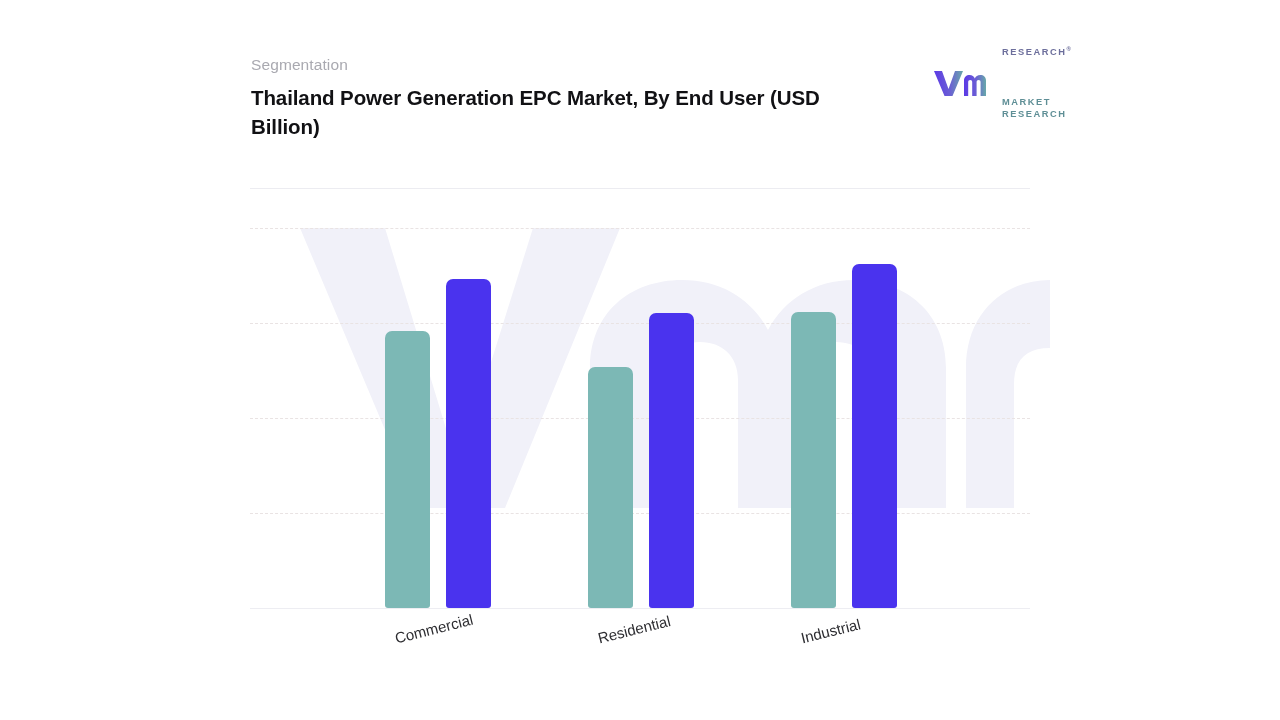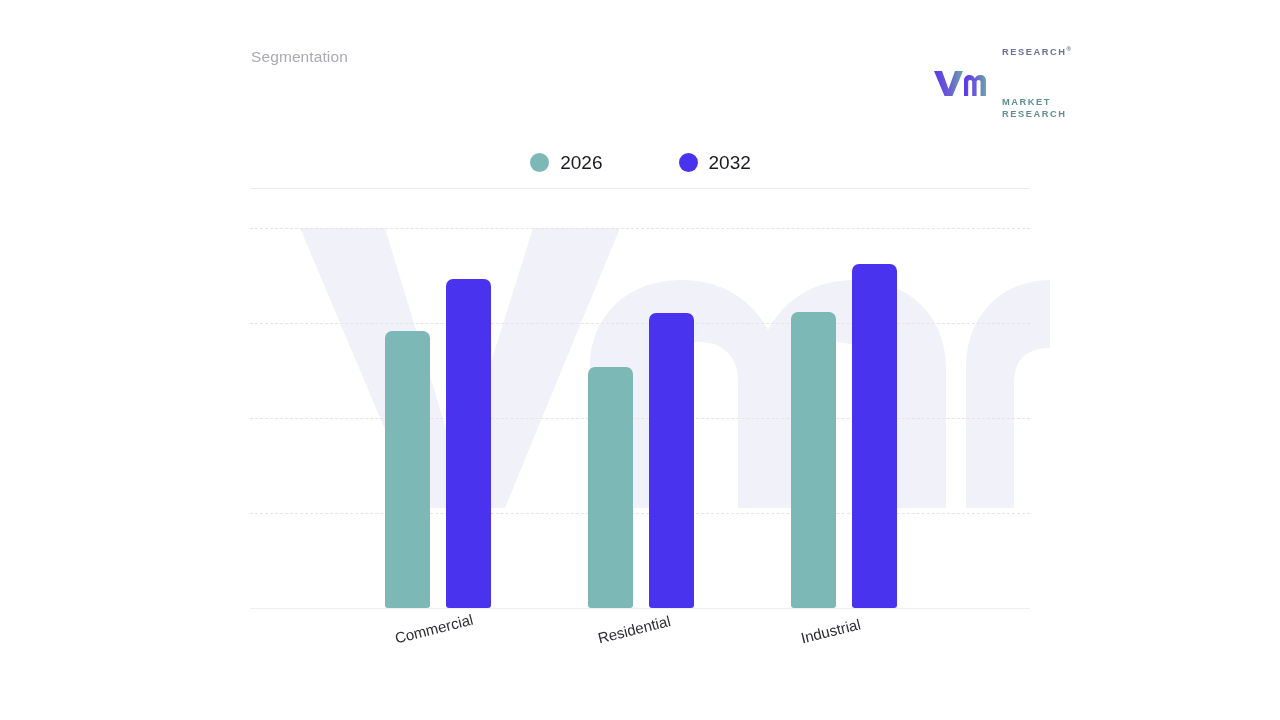--- a/index.html
+++ b/index.html
@@ -17,21 +17,21 @@
     position: relative;
     width: 1280px;
     height: 720px;
     background: #ffffff;
   }
 
   
   .eyebrow {
     position: absolute;
     left: 251px;
-    top: 48px;
+    top: 56px;
     font-size: 15.5px;
     color: #a9a9b0;
     letter-spacing: 0.1px;
     white-space: nowrap;
   }
 
   .chart-title {
     position: absolute;
     left: 251px;
     top: 83px;
@@ -153,20 +153,21 @@
     transform-origin: left top;
   }
 </style>
 </head>
 <body>
 
 <div id="root">
 
   <div class="eyebrow">Segmentation</div>
 
+  <div class="chart-title">Thailand Power Generation EPC Market, By End User (USD Billion)</div>
 
   <div class="logo">
     <span>
       <svg class="logo-mark" viewBox="0 0 60 30" xmlns="http://www.w3.org/2000/svg">
         <defs>
           <linearGradient id="vmrg" x1="0" y1="0" x2="1" y2="0">
             <stop offset="0%" stop-color="#5c3ae6"></stop>
             <stop offset="55%" stop-color="#6b5fd4"></stop>
             <stop offset="100%" stop-color="#67a9a9"></stop>
           </linearGradient>
@@ -175,30 +176,20 @@
         <path d="M31 29 L31 13.5 C31 10 33.4 8 36.6 8 C39.2 8 41 9.4 41.8 11.4 C42.7 9.4 44.6 8 47.3 8 C50.6 8 53 10 53 13.5 L53 29 L47.6 29 L47.6 15.2 C47.6 13.9 46.9 13 45.6 13 C44.3 13 43.6 13.9 43.6 15.2 L43.6 29 L39.2 29 L39.2 15.2 C39.2 13.9 38.5 13 37.2 13 C35.9 13 35.2 13.9 35.2 15.2 L35.2 29 Z" fill="url(#vmrg)"></path>
       </svg>
     </span>
     <span class="logo-text">
       <span class="logo-line l1"><span>RESEARCH</span><span class="logo-reg">®</span></span>
       <span class="logo-line l2">MARKET</span>
       <span class="logo-line l3">RESEARCH</span>
     </span>
   </div>
 
-  <div class="legend">
-    <div class="legend-item">
-      <span class="legend-dot" id="legend-dot-0" style="background: rgb(124, 184, 181);"></span>
-      <span class="legend-label">2026</span>
-    </div>
-    <div class="legend-item">
-      <span class="legend-dot" id="legend-dot-1" style="background: rgb(74, 51, 238);"></span>
-      <span class="legend-label">2032</span>
-    </div>
-  </div>
 
   <div class="header-rule"></div>
 
   <div class="plot">
 
     <svg class="watermark" viewBox="0 0 760 290" preserveAspectRatio="none">
       <g fill="#f1f1f9">
         <path d="M10 10 L95 10 L168 250 L243 10 L330 10 L215 290 L128 290 Z"></path>
         <path d="M300 290 L300 150 C300 95 340 62 392 62 C432 62 462 82 478 112 C494 82 524 62 564 62 C616 62 656 95 656 150 L656 290 L584 290 L584 162 C584 138 568 124 546 124 C524 124 508 138 508 162 L508 290 L448 290 L448 162 C448 138 432 124 410 124 C388 124 372 138 372 162 L372 290 Z"></path>
         <path d="M676 290 L676 150 C676 95 714 62 760 62 L760 130 C736 130 724 142 724 166 L724 290 Z"></path>

